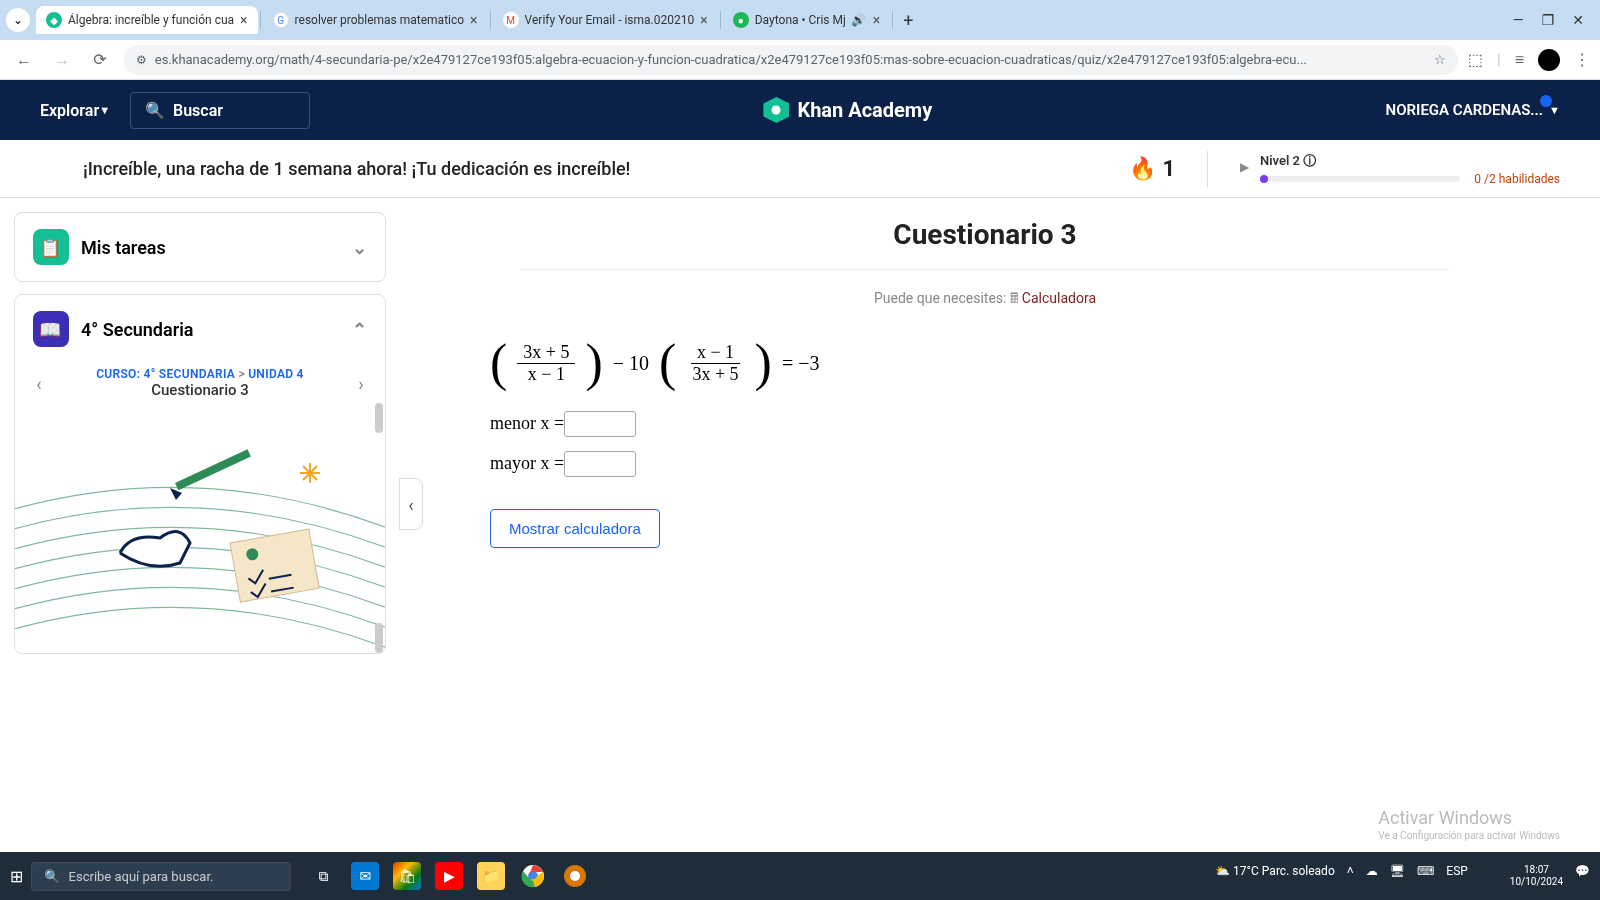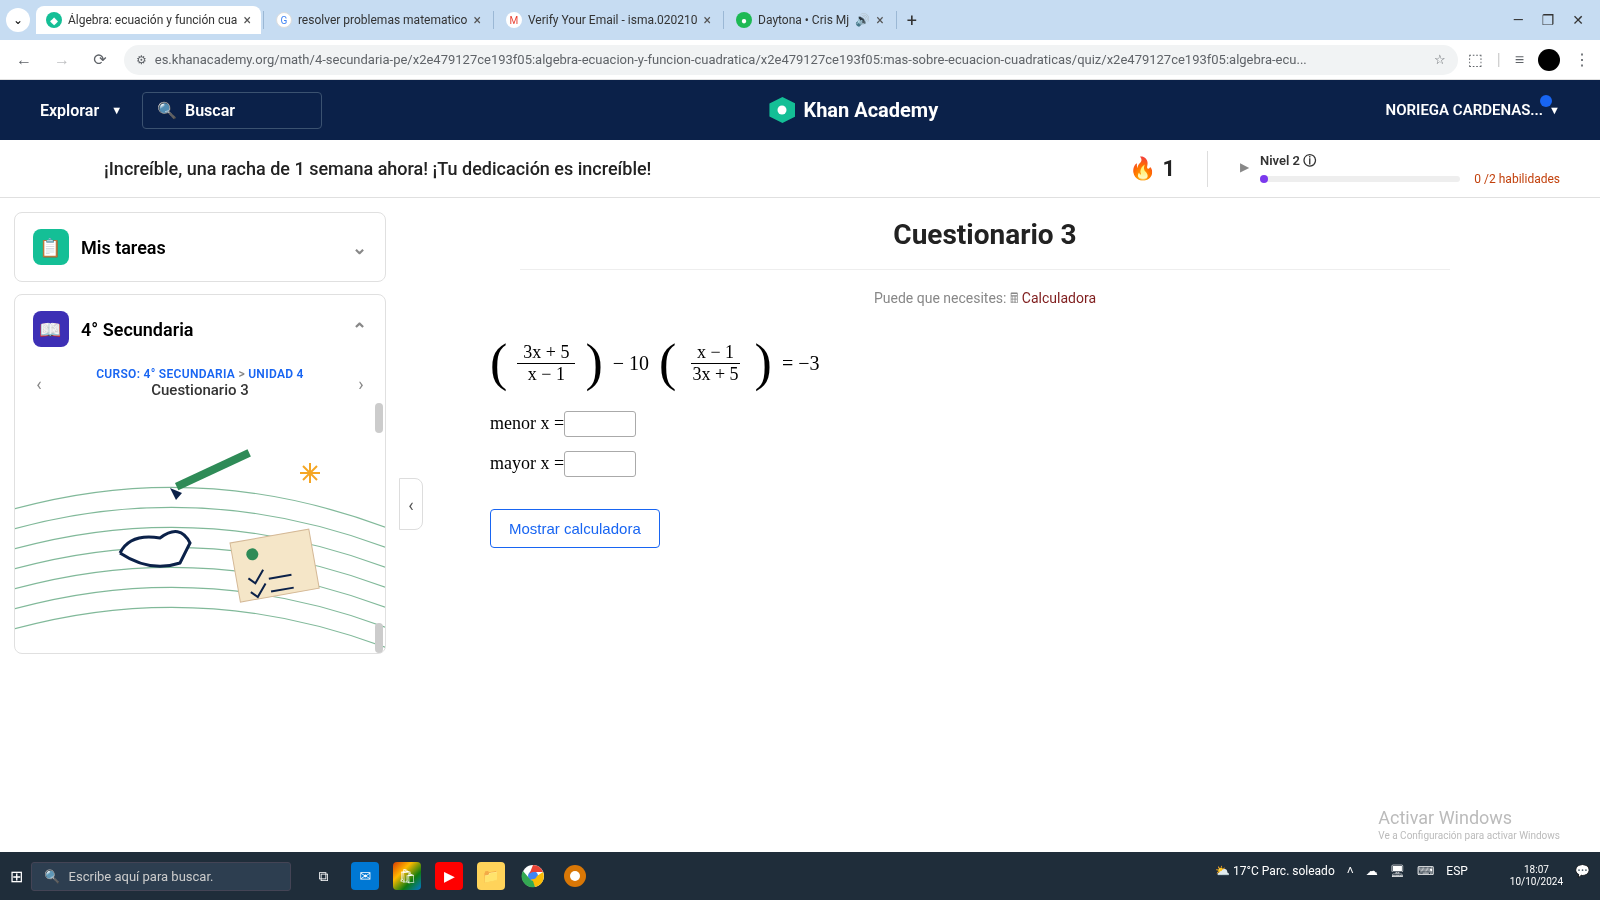--- a/index.html
+++ b/index.html
@@ -20,30 +20,30 @@
 
 .addr-bar { background: #fff; height: 40px; display: flex; align-items: center; padding: 0 10px; gap: 10px; border-bottom: 1px solid #e0e0e0; }
 .addr-btn { color: #5f6368; font-size: 16px; width: 28px; text-align: center; }
 .addr-field { flex: 1; background: #f1f3f4; border-radius: 18px; height: 30px; display: flex; align-items: center; padding: 0 12px; gap: 8px; font-size: 13px; color: #5f6368; }
 .addr-right { display: flex; gap: 14px; align-items: center; color: #5f6368; font-size: 16px; }
 .profile-dot { width: 22px; height: 22px; background: #000; border-radius: 50%; }
 
 
 .khan-header { background: #0b2149; height: 60px; display: flex; align-items: center; justify-content: space-between; padding: 0 40px; color: #fff; }
 .khan-left { display: flex; align-items: center; gap: 20px; }
-.explorar { font-weight: 600; font-size: 16px; display: flex; align-items: center; gap: 12px; }
+.explorar { font-weight: 600; font-size: 16px; display: flex; align-items: center; gap: 0; }
 .search-box { border: 1px solid #3b5270; border-radius: 4px; padding: 8px 14px; display: flex; align-items: center; gap: 8px; font-size: 16px; font-weight: 600; width: 180px; }
 .khan-logo { display: flex; align-items: center; gap: 8px; font-size: 20px; font-weight: 700; }
 .khan-hex { width: 26px; height: 26px; background: #14bf96; display: inline-block; clip-path: polygon(50% 0%, 100% 25%, 100% 75%, 50% 100%, 0% 75%, 0% 25%); position: relative; }
 .khan-hex::after { content: ""; position: absolute; left: 50%; top: 50%; transform: translate(-50%,-50%); width:9px;height:9px;background:#fff;border-radius:50%; }
 .khan-right { display: flex; align-items: center; gap: 6px; font-size: 15px; font-weight: 600; position: relative; }
 .notif-dot { width: 12px; height: 12px; background: #1865f2; border-radius: 50%; position: absolute; top: -6px; right: 8px; }
 
 
-.subheader { height: 58px; background: #fff; border-bottom: 1px solid #e0e0e0; display: flex; align-items: center; padding: 0 40px 0 104px; gap: 20px; }
+.subheader { height: 58px; background: #fff; border-bottom: 1px solid #e0e0e0; display: flex; align-items: center; padding: 0 40px 0 83px; gap: 20px; }
 .streak-text { font-size: 18px; color: #222; font-weight: 500; flex: 1; }
 .streak-badge { display: flex; align-items: center; gap: 6px; font-size: 22px; font-weight: 700; color: #222; }
 .flame { color: #ff8a00; font-size: 22px; }
 .level-sep { width: 1px; height: 36px; background: #ddd; margin: 0 12px; }
 .level-area { display: flex; flex-direction: column; gap: 2px; font-size: 13px; color: #555; position: relative; padding-left: 20px; }
 .level-play { position: absolute; left: 0; top: 8px; color: #888; font-size: 12px; }
 .level-bar { width: 200px; height: 6px; background: #eee; border-radius: 3px; position: relative; }
 .level-bar::before { content: ""; position: absolute; left: 0; top: -1px; width: 8px; height: 8px; background: #7b39ed; border-radius: 50%; }
 .level-row { display: flex; justify-content: space-between; width: 300px; align-items: center; }
 
@@ -114,21 +114,21 @@
 .illus-svg { width: 100%; height: 100%; }
 </style>
 </head>
 <body>
 
 <div class="browser-top">
   <div class="tab-bar">
     <div class="tab-menu">⌄</div>
     <div class="tab active">
       <span class="tab-icon" style="background:#14bf96;color:#fff">◆</span>
-      <span class="tab-title">Álgebra: ecuación y función cua</span>
+      <span class="tab-title">Álgebra: increíble y función cua</span>
       <span class="tab-close">×</span>
     </div>
     <div class="tab-sep"></div>
     <div class="tab">
       <span class="tab-icon" style="background:#fff;color:#4285f4;border:1px solid #ddd">G</span>
       <span class="tab-title">resolver problemas matematico</span>
       <span class="tab-close">×</span>
     </div>
     <div class="tab-sep"></div>
     <div class="tab">

